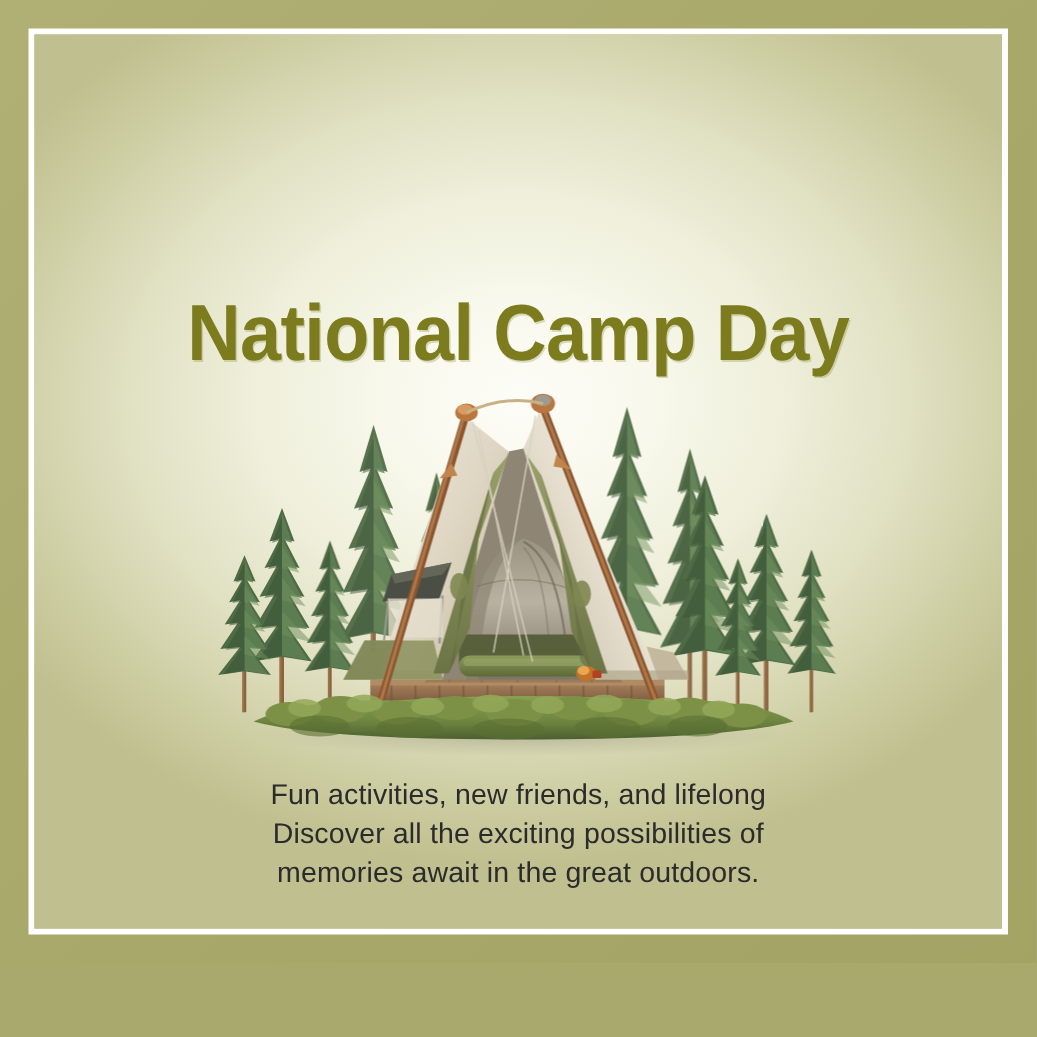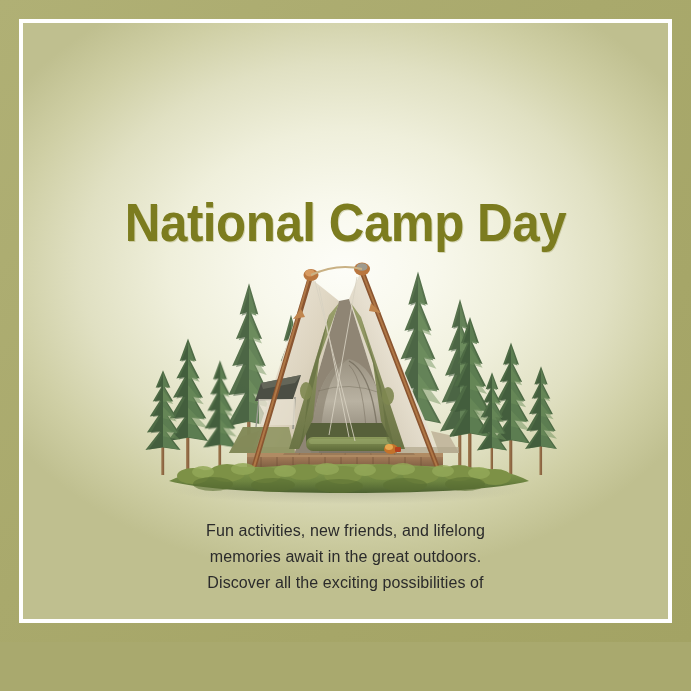--- a/index.html
+++ b/index.html
@@ -34,21 +34,21 @@
     font-size:53px;font-weight:bold;letter-spacing:-0.5px;
     color:#7c7c1f;
     transform:scaleX(0.93);
     text-shadow:1px 1px 0 rgba(120,120,30,.25);
     white-space:nowrap;
   }
 
   
   #body-copy{
     position:absolute;left:0;right:0;top:495px;text-align:center;
-    font-size:16px;line-height:26px;color:#2b2b2b;
+    font-size:19px;line-height:26px;color:#2b2b2b;
     letter-spacing:.1px;
   }
   #body-copy .ln{display:block;}
 
   
   #scene{position:absolute;left:120px;top:218px;width:410px;height:265px;}
   #scene svg{display:block;width:410px;height:265px;overflow:visible;}
 </style>
 </head>
 <body>
@@ -273,18 +273,18 @@
             <ellipse cx="196" cy="245" rx="24" ry="7"></ellipse>
             <ellipse cx="262" cy="244" rx="22" ry="7"></ellipse>
             <ellipse cx="322" cy="243" rx="20" ry="7"></ellipse>
           </g>
         </g>
       </svg>
     </div>
 
     <div id="body-copy">
       <span class="ln">Fun activities, new friends, and lifelong</span>
+      <span class="ln">Discover all the exciting possibilities of</span>
       <span class="ln">memories await in the great outdoors.</span>
-      <span class="ln">Discover all the exciting possibilities of</span>
     </div>
 
   </div>
 </div>
 
 </body></html>

